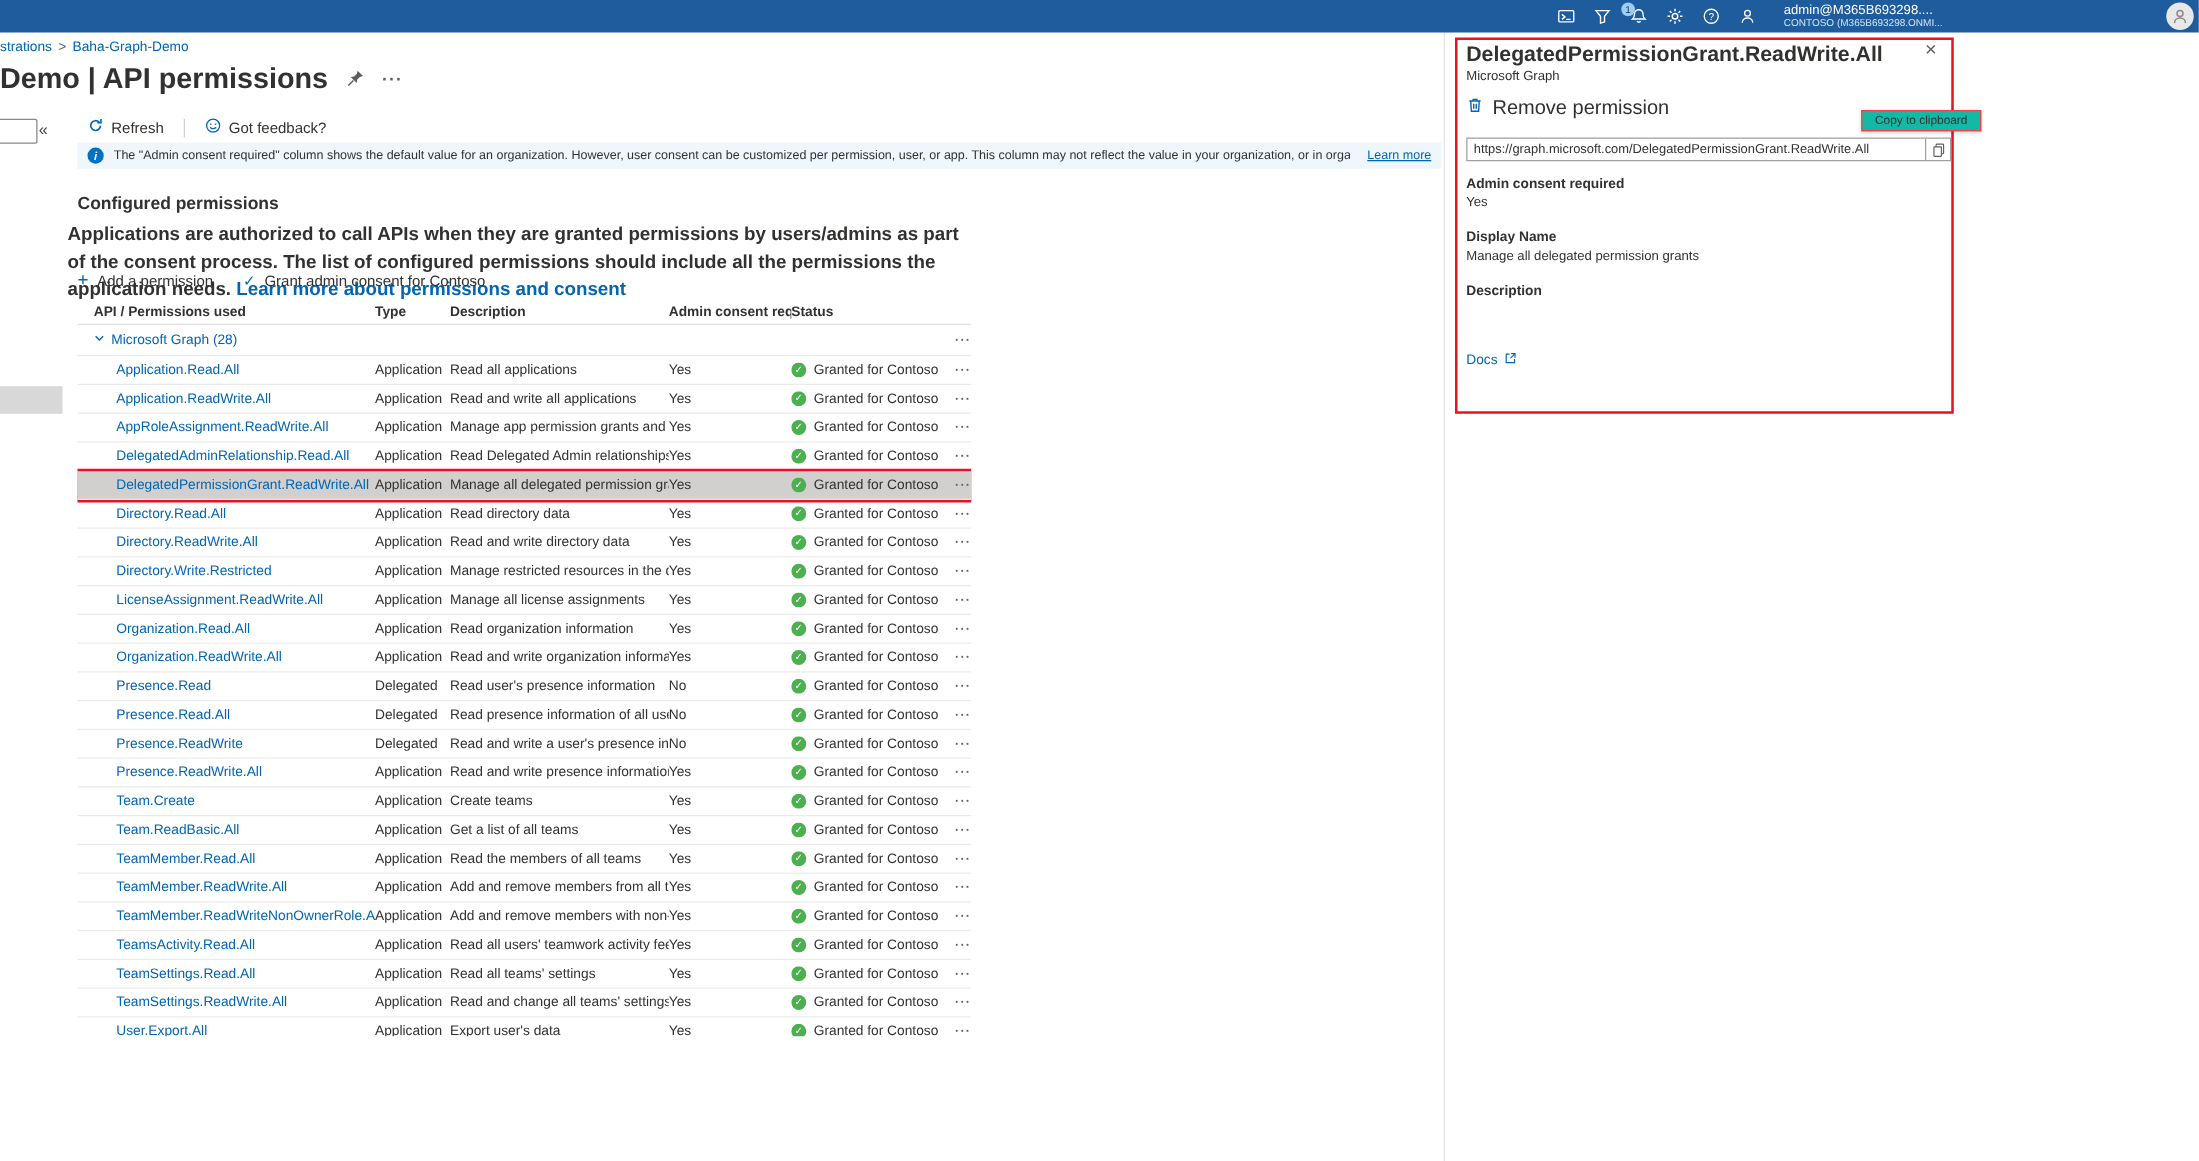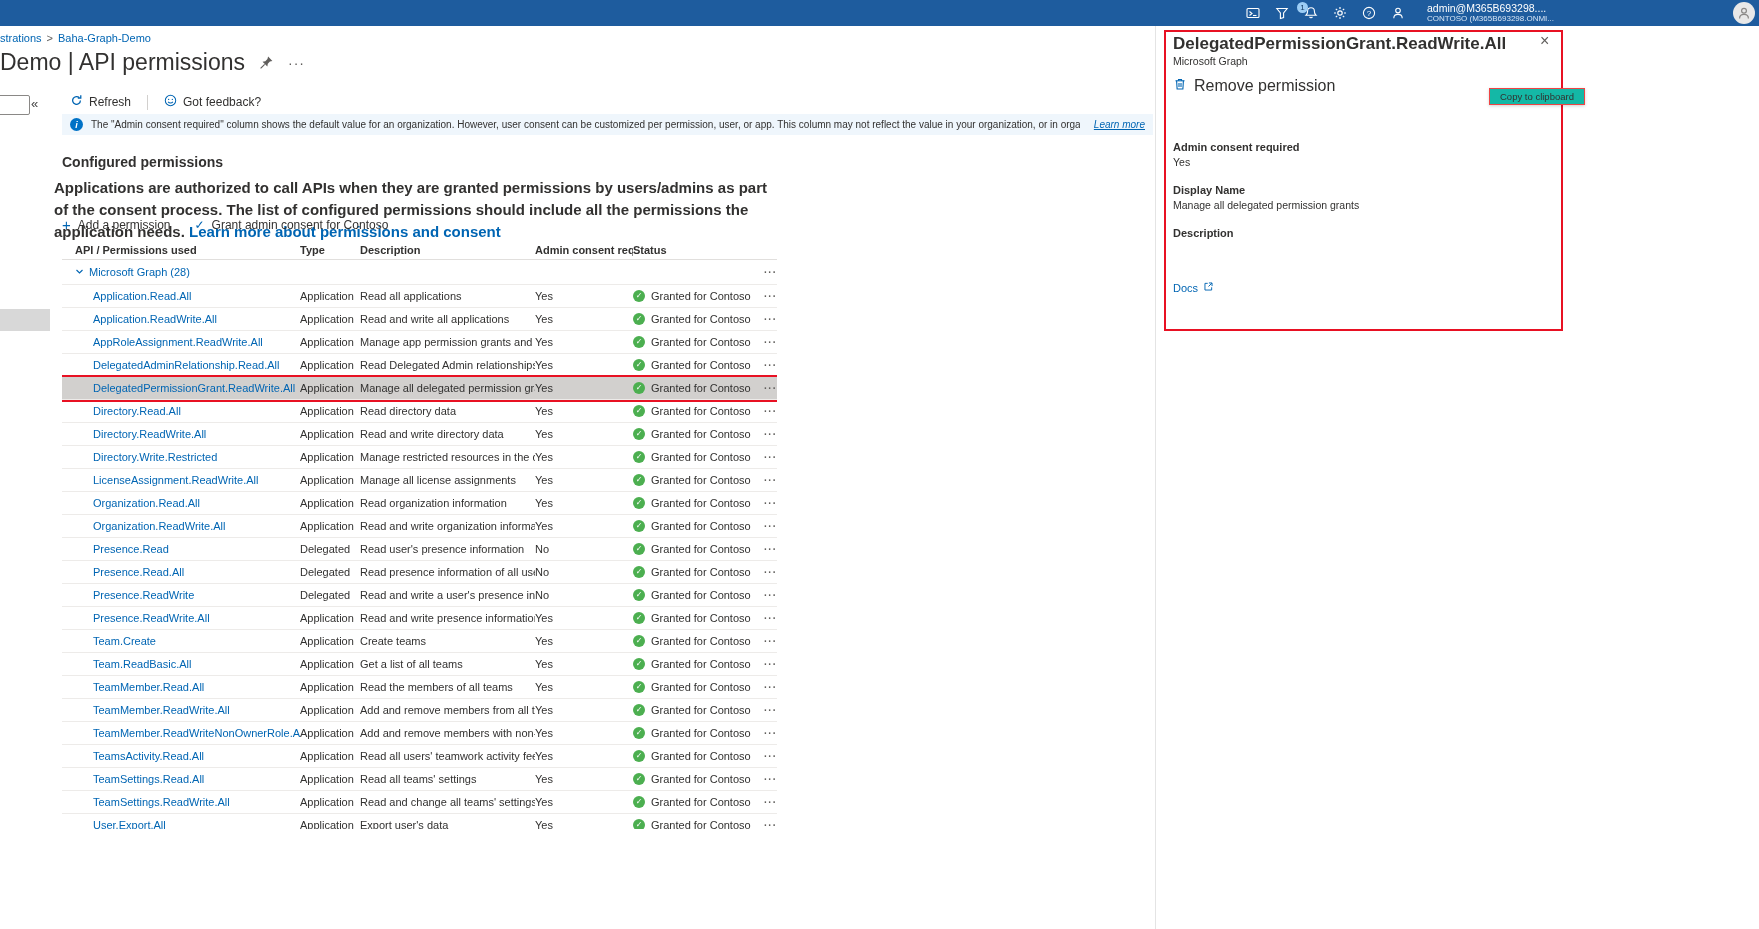--- a/index.html
+++ b/index.html
@@ -21,42 +21,42 @@
   .acct .l1 { font-size:10.5px; line-height:11px; }
   .acct .l2 { font-size:8px; color:#d5e4f5; line-height:10px; }
   .avatar { position:absolute; left:1733px; top:2px; width:22px; height:22px; border-radius:50%;
     background:#e8e8e8; display:flex; align-items:center; justify-content:center; cursor:pointer; }
 
   
   .main { position:absolute; left:0; top:26px; width:1155px; height:903px; background:#fff; }
   .breadcrumb { position:absolute; left:0; top:6px; font-size:11px; }
   .breadcrumb a { color:#0065b3; text-decoration:none; cursor:pointer; }
   .breadcrumb .sep { color:#605e5c; margin:0 5px; }
-  .pagetitle { position:absolute; left:0; top:23px; font-size:23px; font-weight:400; color:#323130;
+  .pagetitle { position:absolute; left:0; top:23px; font-size:23px; font-weight:700; color:#323130;
     display:flex; align-items:center; gap:14px; white-space:nowrap; }
   .pagetitle svg { width:15px; height:15px; }
   .title-more { color:#605e5c; font-size:14px; letter-spacing:1px; cursor:pointer; }
 
   .menu-search-sliver { position:absolute; left:-28px; top:69px; width:58px; height:20px;
     border:1px solid #8a8886; border-radius:2px; background:#fff; }
   .collapse { position:absolute; left:31px; top:70px; font-size:13px; color:#444; cursor:pointer; }
   .nav-selected-sliver { position:absolute; left:0; top:283px; width:50px; height:22px; background:#d8d8d8; }
 
   .cmdbar { position:absolute; left:70px; top:68px; display:flex; align-items:center; gap:10px;
     font-size:12px; color:#323130; }
   .cmdbtn { display:flex; align-items:center; gap:6px; cursor:pointer; }
   .cmdbtn svg { width:13px; height:13px; }
   .cmddiv { width:1px; height:15px; background:#d2d0ce; margin:0 6px; }
 
   .banner { position:absolute; left:62px; top:88px; width:1091px; height:21px; background:#eff6fc;
     display:flex; align-items:center; padding:0 8px; gap:8px; font-size:10px; }
   .infoicon { width:13px; height:13px; border-radius:50%; background:#0072c6; color:#fff;
     font-size:9px; font-weight:700; display:flex; align-items:center; justify-content:center; flex:none; font-style:italic; }
   .banner .btext { white-space:nowrap; overflow:hidden; }
-  .banner a { color:#0065b3; text-decoration:underline; white-space:nowrap; cursor:pointer; margin-left:6px;font-style:italic; }
+  .banner a { color:#0065b3; text-decoration:underline; white-space:nowrap; cursor:pointer; margin-left:6px; }
 
   .secheading { position:absolute; left:62px; top:128px; font-size:14px; font-weight:600; }
   .secdesc { position:absolute; left:54px; top:151px; width:728px; font-size:15px; line-height:1.45;font-weight:bold; }
   .secdesc a { color:#0065b3; text-decoration:none; cursor:pointer; }
 
   .actions { position:absolute; left:62px; top:192px; display:flex; align-items:center; gap:24px; font-size:12px; }
   .actbtn { display:flex; align-items:center; gap:7px; cursor:pointer; }
   .actbtn .plus { color:#0065b3; font-size:15px; font-weight:400; line-height:12px; }
   .actbtn .chk { color:#0065b3; font-size:12px; }
 
@@ -540,20 +540,29 @@
           <path d="M2.5 3.8 h9"></path>
           <path d="M5.5 3.8 V2.5 h3 v1.3"></path>
           <path d="M3.6 3.8 l.5 8.2 h5.8 l.5 -8.2"></path>
           <line x1="6" y1="6" x2="6" y2="10"></line>
           <line x1="8" y1="6" x2="8" y2="10"></line>
         </svg>
     </span>
     <span>Remove permission</span>
   </div>
 
+  <div class="purl">
+    <div class="utext">https://graph.microsoft.com/DelegatedPermissionGrant.ReadWrite.All</div>
+    <div class="copybtn">
+      <svg viewBox="0 0 14 14" fill="none" stroke="#605e5c" stroke-width="1.1">
+          <rect x="4.5" y="1.5" width="7" height="9" rx="0.8"></rect>
+          <rect x="2.5" y="4" width="7" height="9" rx="0.8" fill="#fff"></rect>
+        </svg>
+    </div>
+  </div>
   <div class="tooltip">Copy to clipboard</div>
 
   <div class="plabel" style="top:115px">Admin consent required</div>
   <div class="pvalue" style="top:130px">Yes</div>
 
   <div class="plabel" style="top:158px">Display Name</div>
   <div class="pvalue" style="top:173px">Manage all delegated permission grants</div>
 
   <div class="plabel" style="top:201px">Description</div>
 

